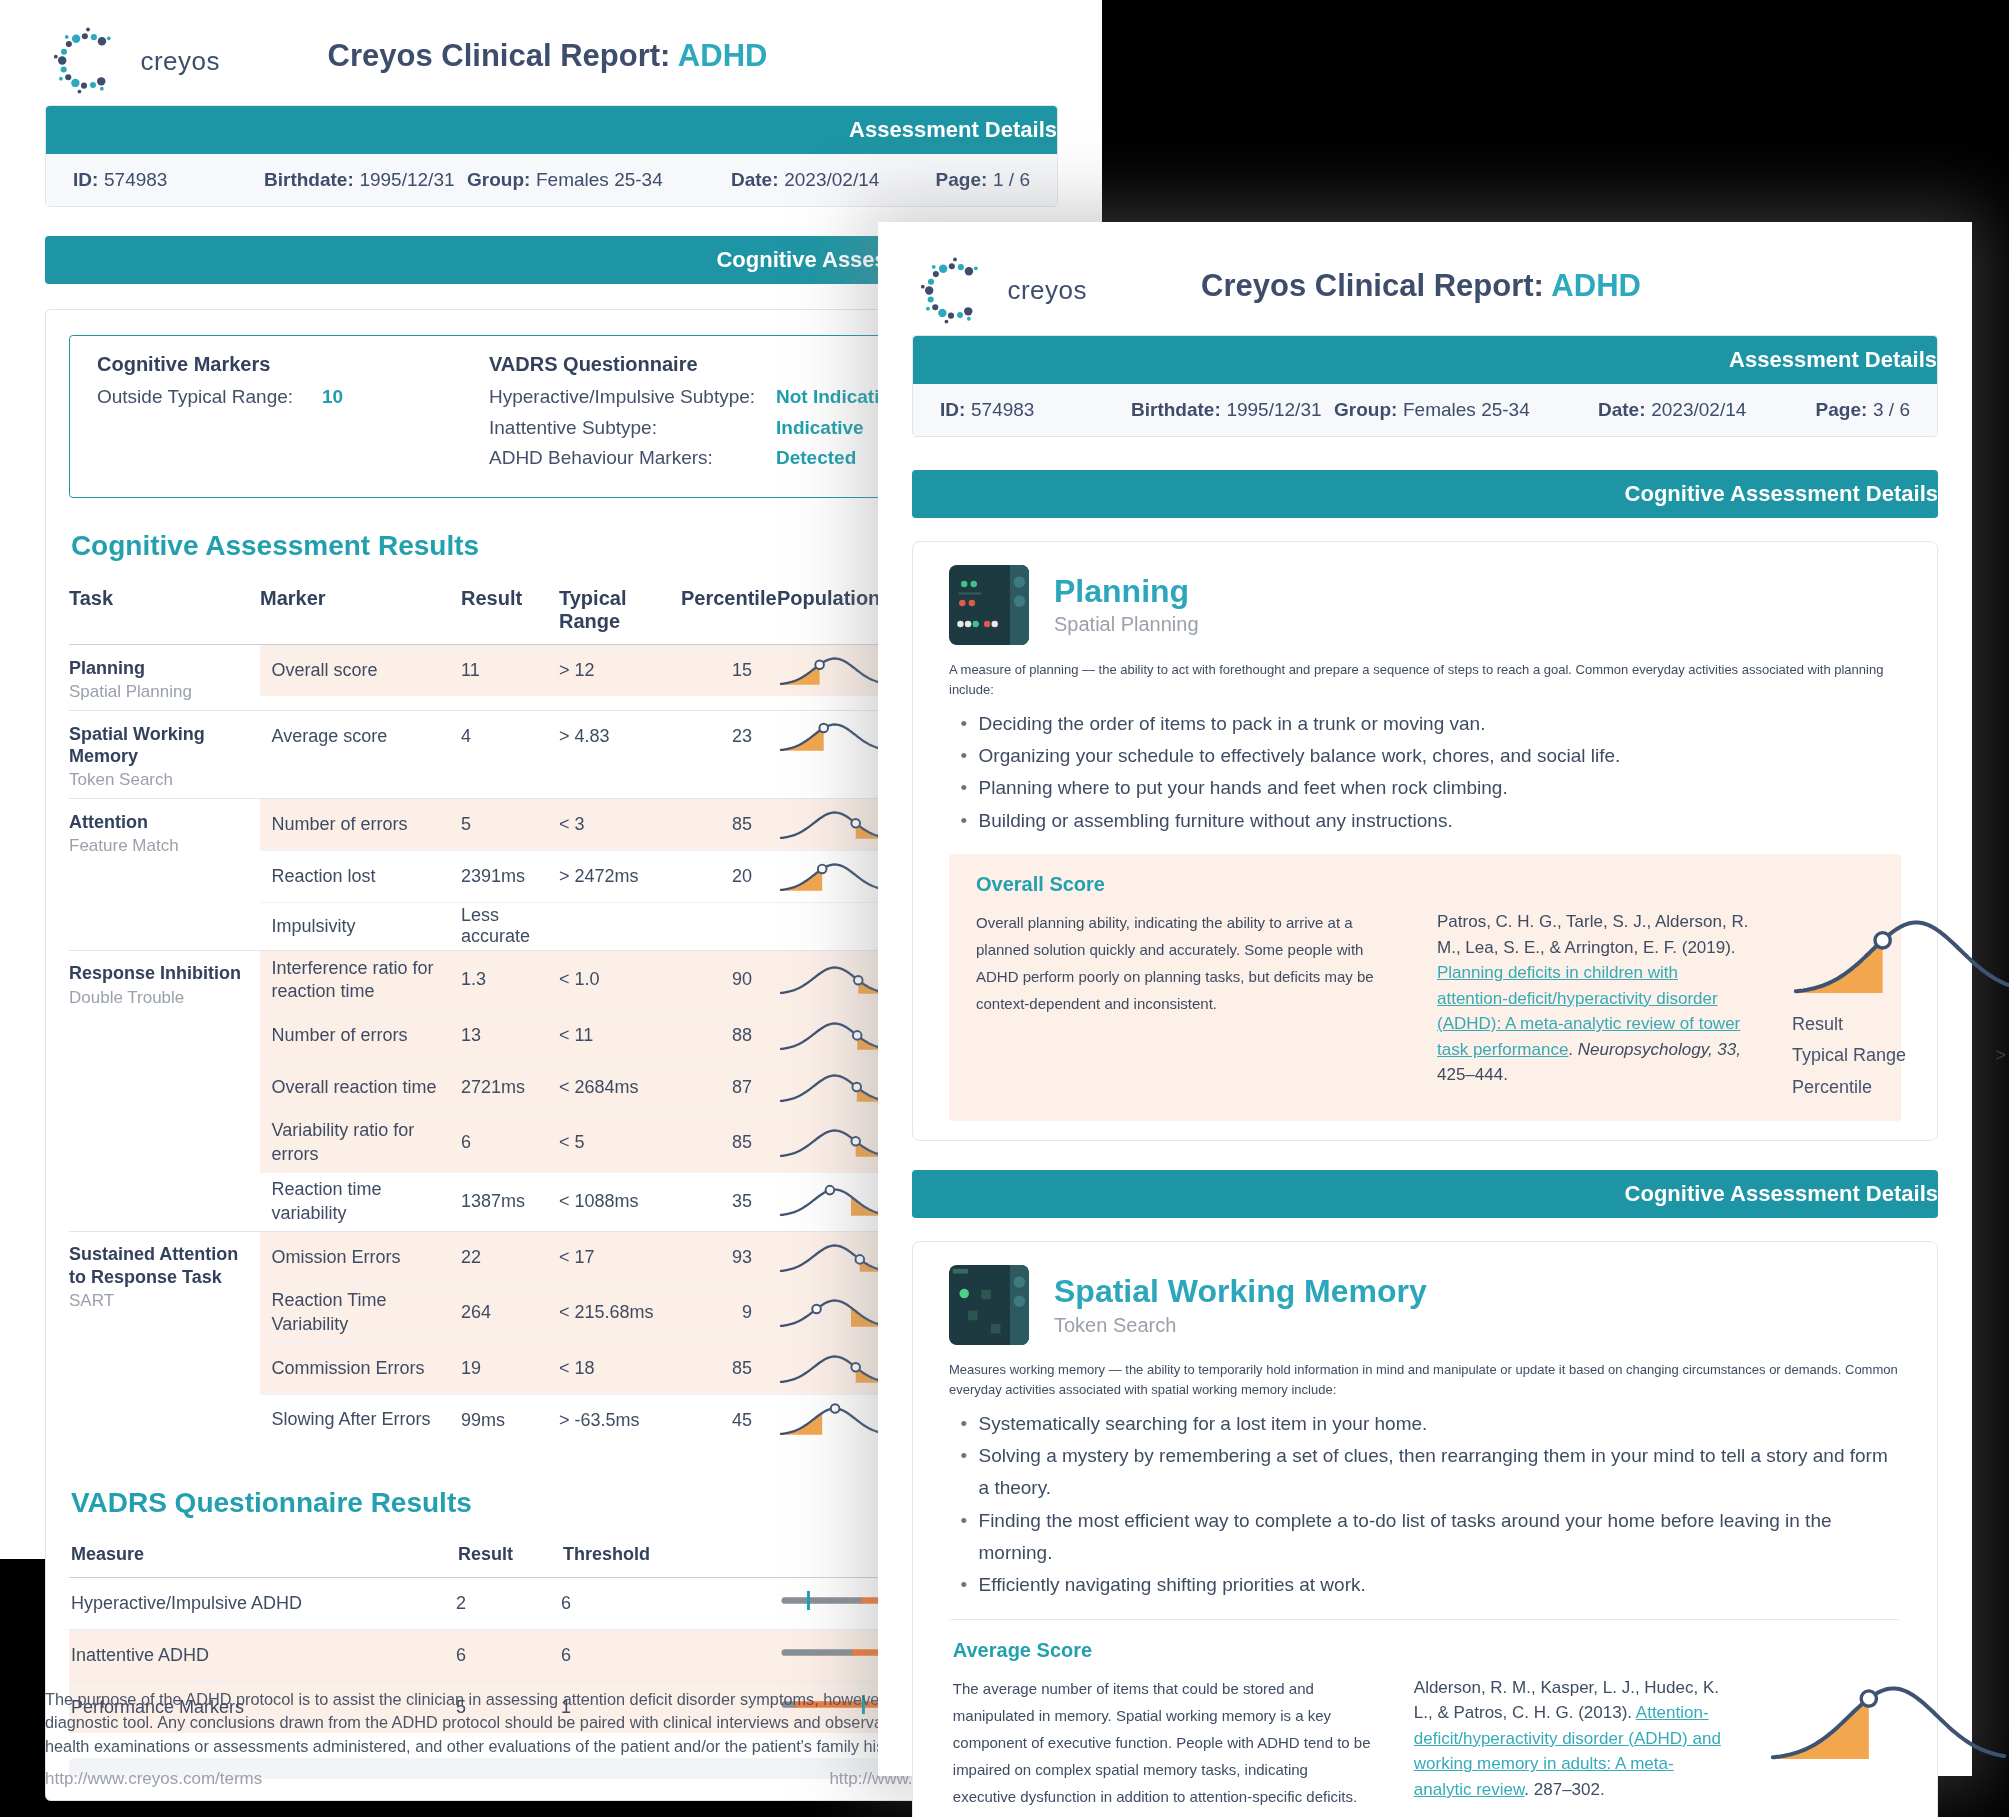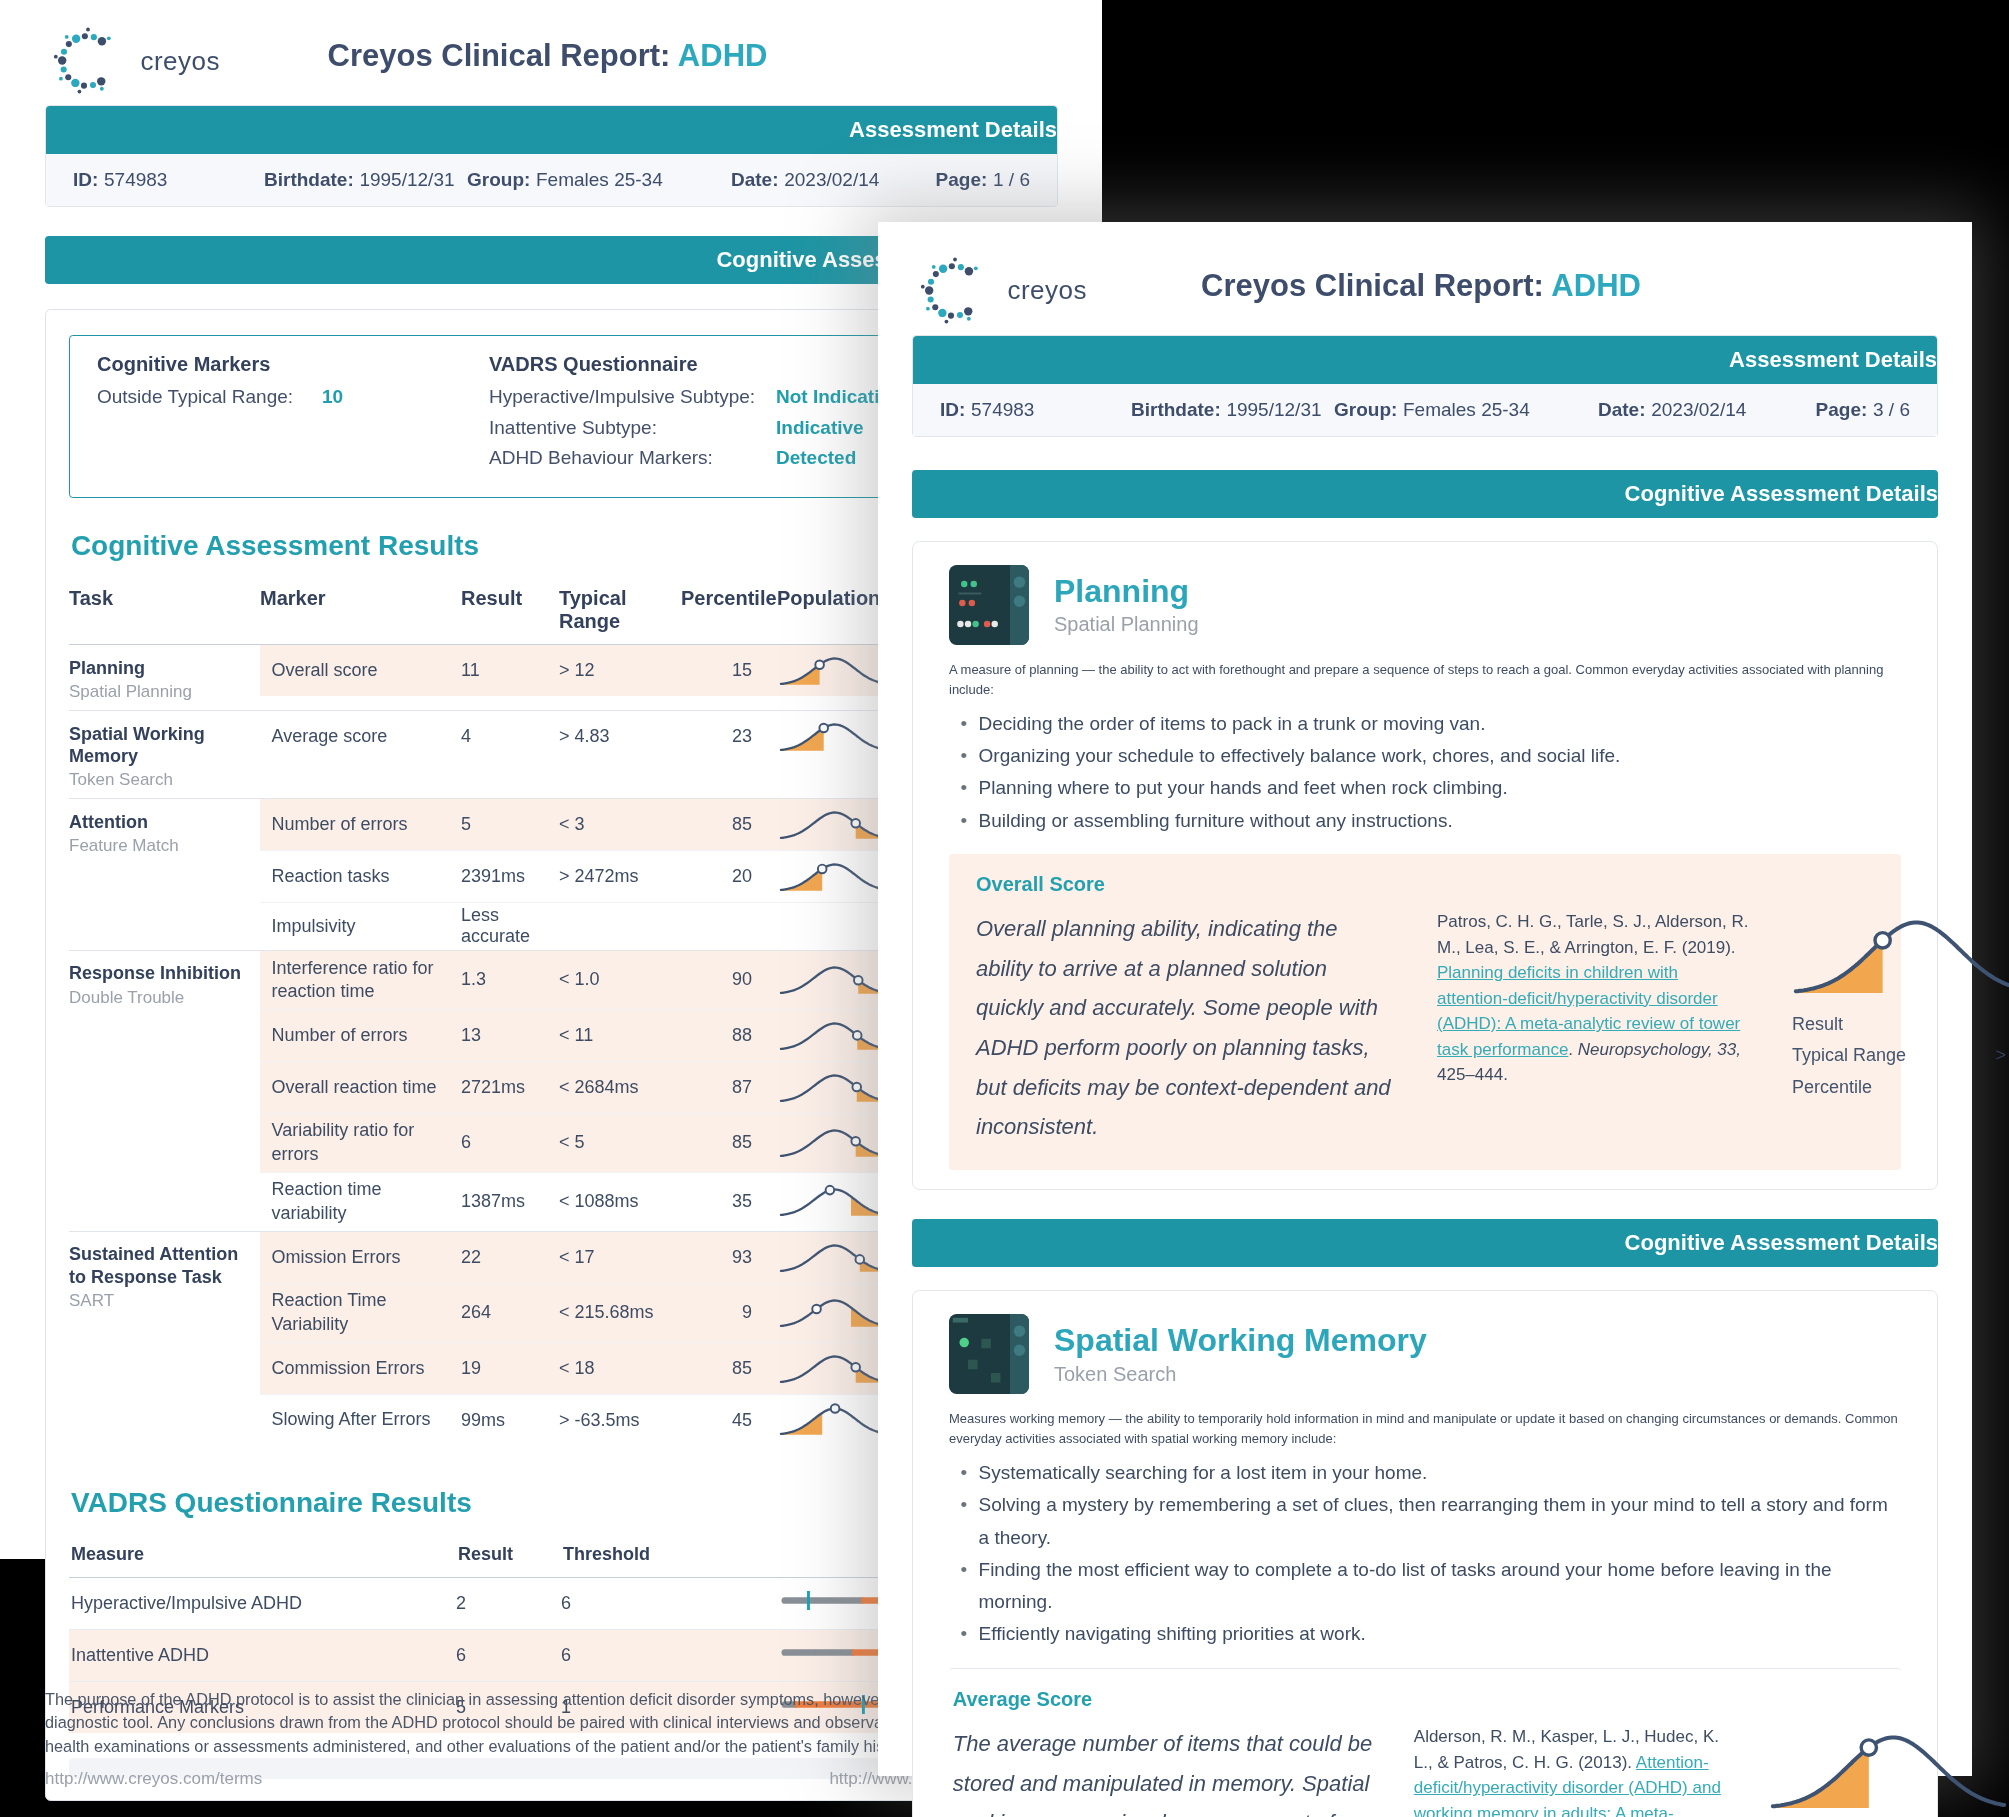--- a/index.html
+++ b/index.html
@@ -89,21 +89,21 @@
   .card-intro{font-size:13px;color:#3E4C63;line-height:1.55;margin-top:15.3px;}
   .bullets{margin:7.6px 0 0 5.7px;}
   .bullet{display:flex;font-size:19px;color:#3E4C63;line-height:1.7;}
   .bullet .dot{color:#6b7280;margin:0 11.5px 0 5.7px;}
   .score-box{margin-top:17px;border-radius:3.8px;}
   .score-box.boxed{background:#FCF0E8;padding:19px 27px 23px 27px;}
   .score-box.plain{border-top:1px solid #e4e7eb;border-bottom:1px solid #e4e7eb;
     padding:19px 3.8px 23px 3.8px;}
   .score-label{font-size:20px;font-weight:bold;color:#23A0AF;margin-bottom:13.4px;}
   .score-grid{display:grid;grid-template-columns:421px 315px 1fr;column-gap:40px;}
-  .score-desc{font-size:22px;color:#3E4C63;line-height:1.8;font-style:italic;}
+  .score-desc{font-size:15px;color:#3E4C63;line-height:1.8;}
   .citation{font-size:17px;color:#3E4C63;line-height:1.5;}
   .citation a{color:#35ABB8;text-decoration:underline;}
   .citation .jrnl{font-style:italic;}
   .stats-block{padding-top:1.9px;}
   .stat-row{display:grid;grid-template-columns:1fr 86px;font-size:18px;color:#44546F;
     margin-top:10.5px;}
   .stat-row .sv{text-align:right;color:#33415C;}
 
   
   .disclaimer{position:absolute;left:45px;right:38px;bottom:42px;font-size:16.3px;
@@ -248,21 +248,21 @@
                 <div>5</div>
                 <div>&lt; 3</div>
                 <div class="pct">85</div>
                 <div class="curve"><svg width="111" height="42" viewBox="0 0 116 44">
                     <path d="M 82.3 39.6 L 82.3 23.3 L 84.3 24.8 L 86.3 26.3 L 88.3 27.8 L 90.3 29.2 L 92.3 30.5 L 94.3 31.7 L 96.3 32.8 L 98.3 33.8 L 100.3 34.7 L 102.3 35.5 L 104.3 36.2 L 106.3 36.8 L 108.3 37.3 L 110.3 37.8 L 112.0 38.1 L 112.0 39.6 Z" fill="#F2A64E"></path>
                     <path d="M 4 38.7 L 4 38.7 L 6 38.5 L 8 38.2 L 10 37.8 L 12 37.4 L 14 36.9 L 16 36.3 L 18 35.7 L 20 34.9 L 22 34.0 L 24 33.0 L 26 31.9 L 28 30.7 L 30 29.4 L 32 28.0 L 34 26.6 L 36 25.1 L 38 23.5 L 40 22.0 L 42 20.4 L 44 18.9 L 46 17.5 L 48 16.2 L 50 15.0 L 52 14.0 L 54 13.2 L 56 12.6 L 58 12.2 L 60 12.0 L 62 12.1 L 64 12.4 L 66 13.0 L 68 13.7 L 70 14.7 L 72 15.8 L 74 17.1 L 76 18.5 L 78 19.9 L 80 21.5 L 82 23.0 L 84 24.6 L 86 26.1 L 88 27.6 L 90 29.0 L 92 30.3 L 94 31.5 L 96 32.7 L 98 33.7 L 100 34.6 L 102 35.4 L 104 36.1 L 106 36.7 L 108 37.3 L 110 37.7 L 112 38.1" fill="none" stroke="#3E5372" stroke-width="2.4" stroke-linecap="round"></path>
                     <circle cx="82.3" cy="23.3" r="4.5" fill="#fff" stroke="#3E5372" stroke-width="2.04"></circle>
                   </svg></div>
               </div>
               <div class="m-row">
-                <div class="marker">Reaction tasks</div>
+                <div class="marker">Reaction lost</div>
                 <div>2391ms</div>
                 <div>&gt; 2472ms</div>
                 <div class="pct">20</div>
                 <div class="curve"><svg width="111" height="42" viewBox="0 0 116 44">
                     <path d="M 4.0 39.6 L 4.0 38.7 L 6.0 38.5 L 8.0 38.2 L 10.0 37.8 L 12.0 37.4 L 14.0 36.9 L 16.0 36.3 L 18.0 35.7 L 20.0 34.9 L 22.0 34.0 L 24.0 33.0 L 26.0 31.9 L 28.0 30.7 L 30.0 29.4 L 32.0 28.0 L 34.0 26.6 L 36.0 25.1 L 38.0 23.5 L 40.0 22.0 L 42.0 20.4 L 44.0 18.9 L 46.0 17.5 L 47.2 16.7 L 47.2 39.6 Z" fill="#F2A64E"></path>
                     <path d="M 4 38.7 L 4 38.7 L 6 38.5 L 8 38.2 L 10 37.8 L 12 37.4 L 14 36.9 L 16 36.3 L 18 35.7 L 20 34.9 L 22 34.0 L 24 33.0 L 26 31.9 L 28 30.7 L 30 29.4 L 32 28.0 L 34 26.6 L 36 25.1 L 38 23.5 L 40 22.0 L 42 20.4 L 44 18.9 L 46 17.5 L 48 16.2 L 50 15.0 L 52 14.0 L 54 13.2 L 56 12.6 L 58 12.2 L 60 12.0 L 62 12.1 L 64 12.4 L 66 13.0 L 68 13.7 L 70 14.7 L 72 15.8 L 74 17.1 L 76 18.5 L 78 19.9 L 80 21.5 L 82 23.0 L 84 24.6 L 86 26.1 L 88 27.6 L 90 29.0 L 92 30.3 L 94 31.5 L 96 32.7 L 98 33.7 L 100 34.6 L 102 35.4 L 104 36.1 L 106 36.7 L 108 37.3 L 110 37.7 L 112 38.1" fill="none" stroke="#3E5372" stroke-width="2.4" stroke-linecap="round"></path>
                     <circle cx="47.2" cy="16.7" r="4.5" fill="#fff" stroke="#3E5372" stroke-width="2.04"></circle>
                   </svg></div>
               </div>
               <div class="m-row">

